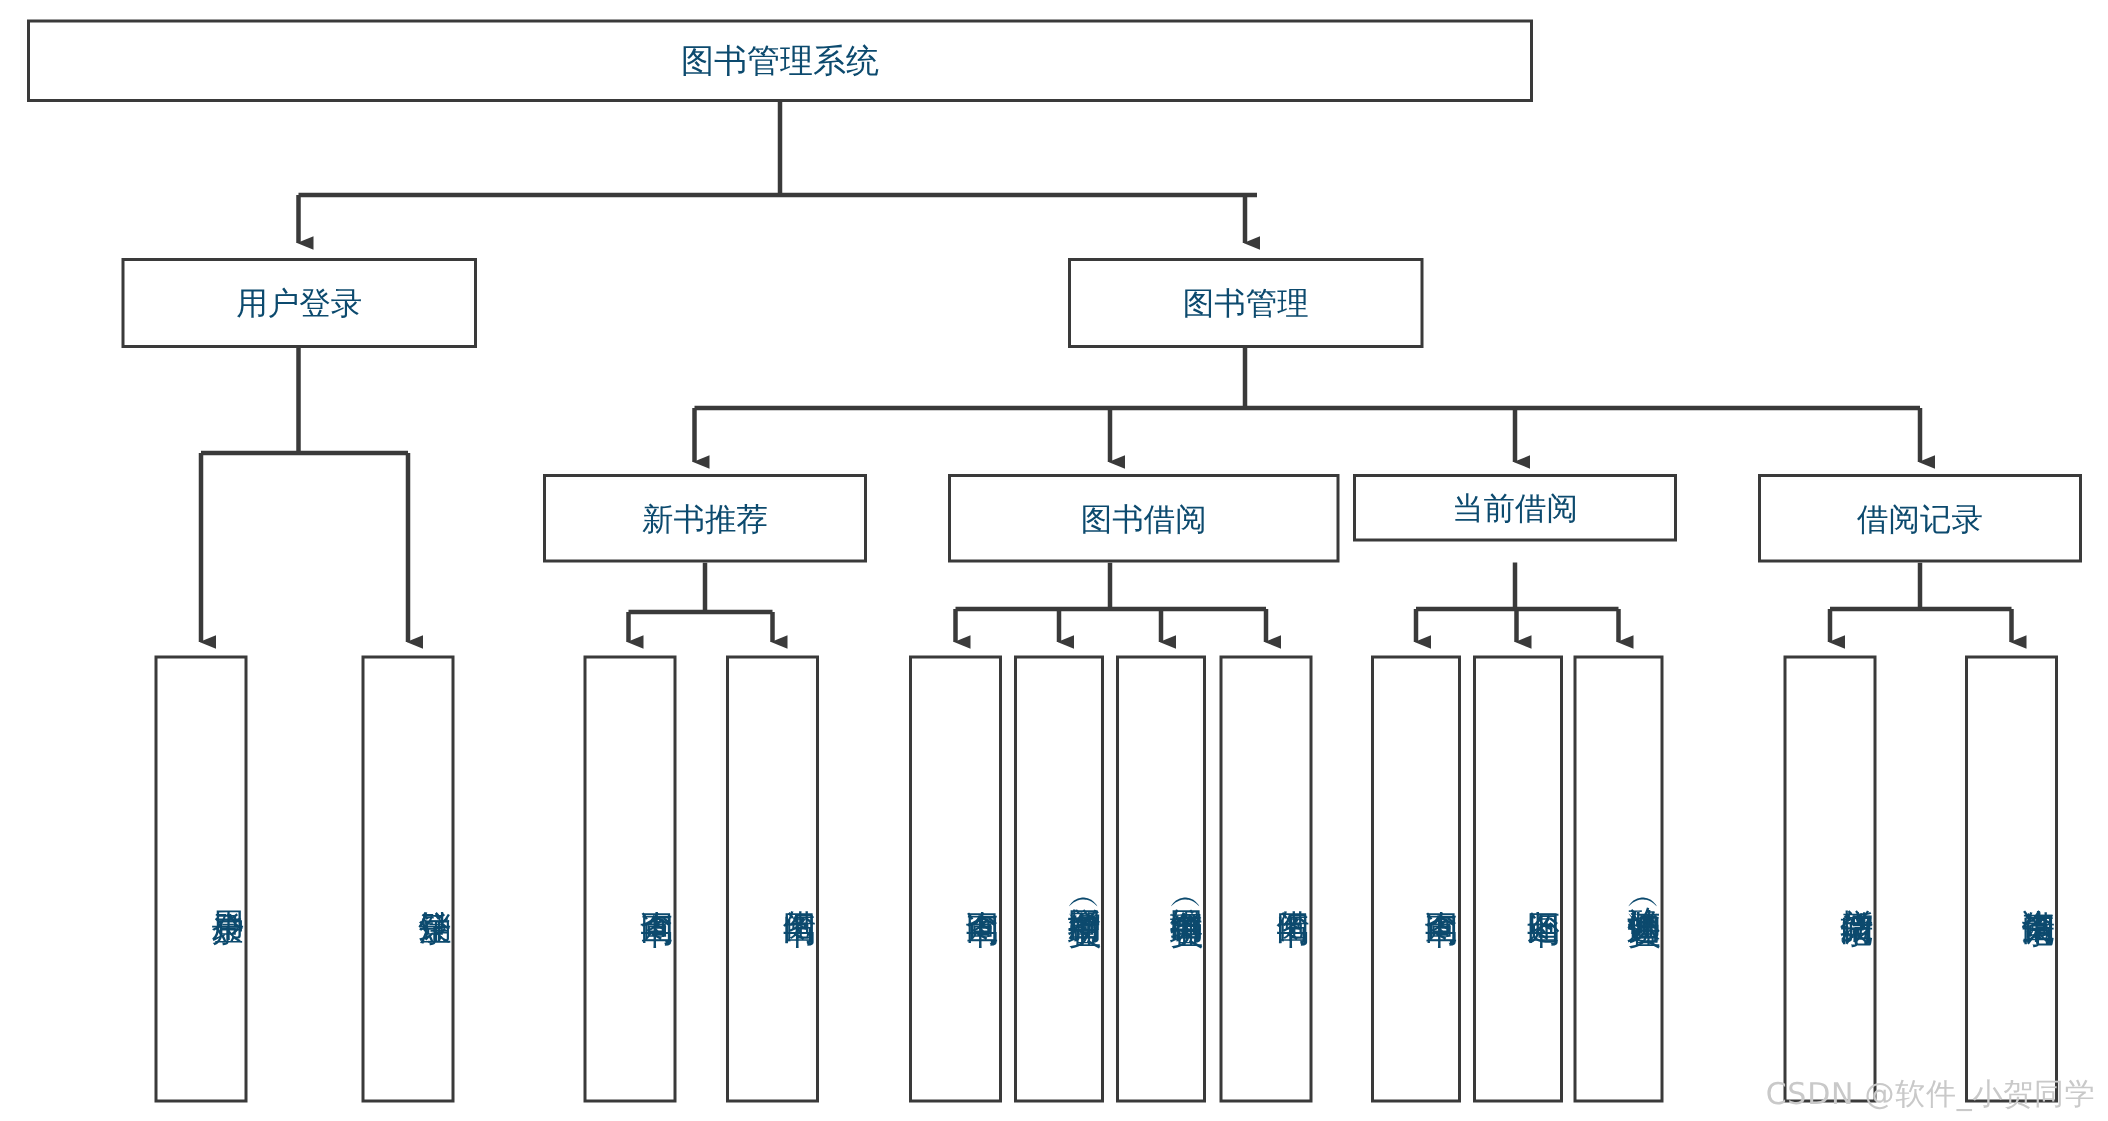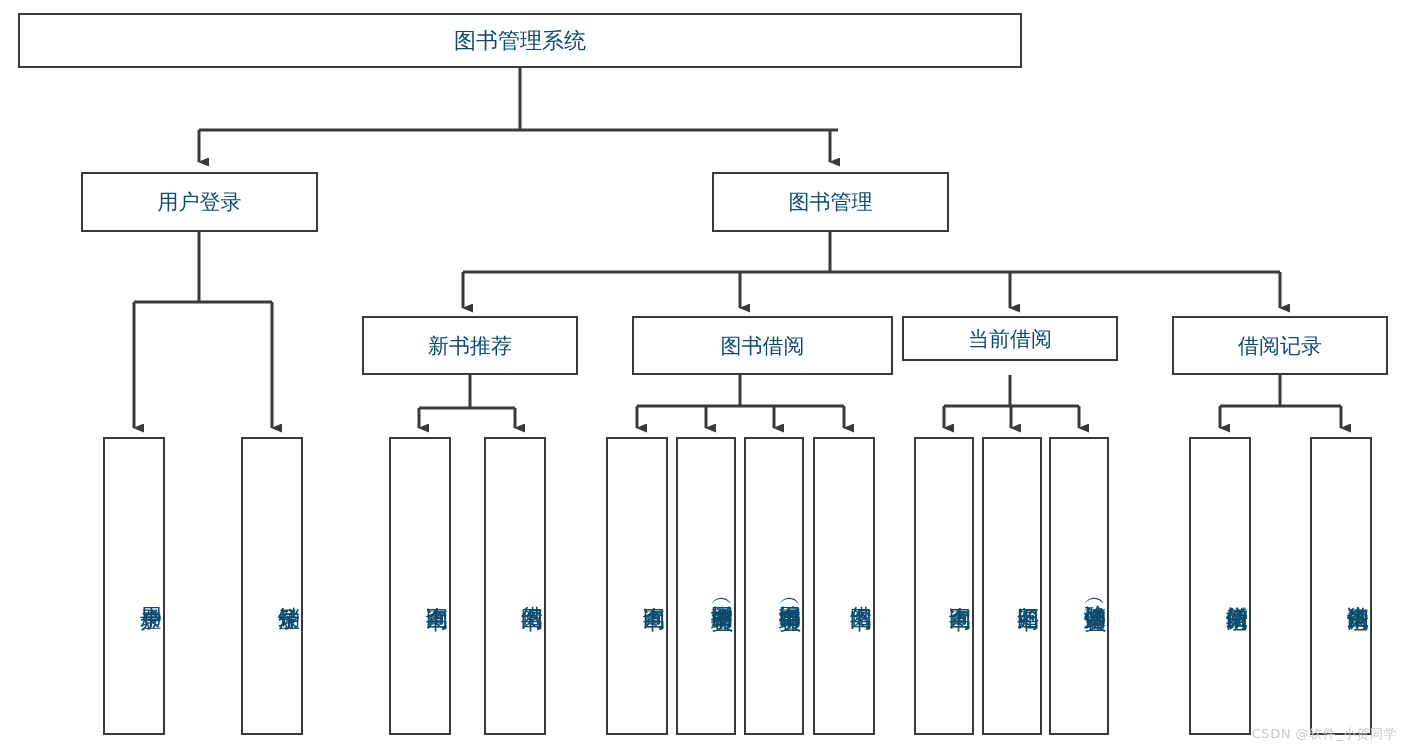--- a/index.html
+++ b/index.html
@@ -48,21 +48,21 @@
   }
   .node.leaf .lbl{
     display:block;
     writing-mode:vertical-rl;
     text-orientation:upright;
   }
   .watermark{
     position:absolute;
     right:8px;
     bottom:4px;
-    font-size:13px;
+    font-size:20px;
     color:#c9c9c9;
     white-space:nowrap;
     letter-spacing:0.5px;
   }
 </style>
 </head>
 <body>
 
 <div id="canvas">
 

